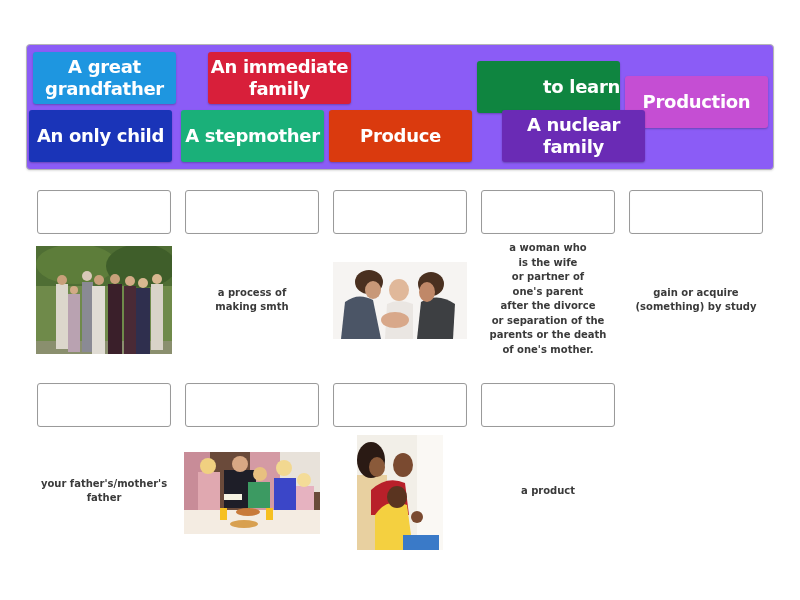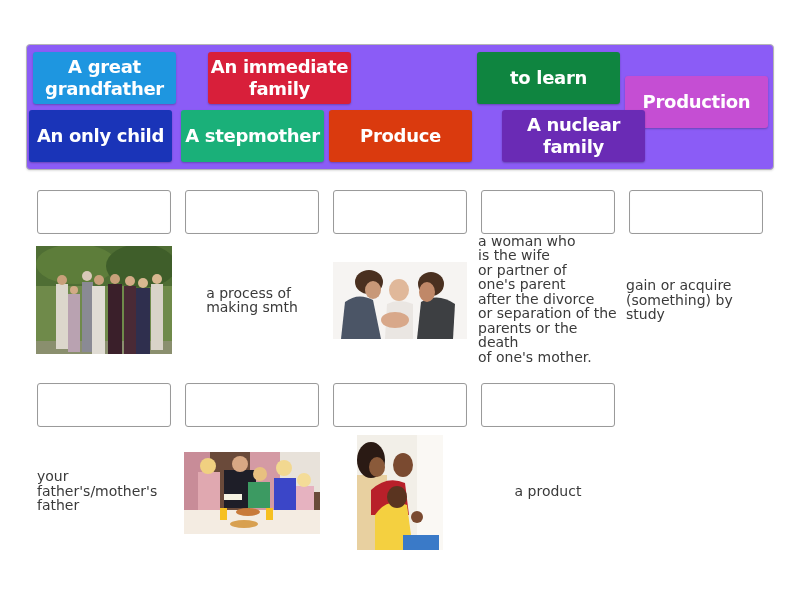--- a/index.html
+++ b/index.html
@@ -19,37 +19,38 @@
     font-family: "DejaVu Sans", sans-serif; letter-spacing: -0.3px;
   }
 
   .drop {
     position: absolute; width: 134px; height: 44px;
     border: 1px solid #9a9a9a; border-radius: 3px; background: #fff;
     box-shadow: inset 0 0 1px rgba(0,0,0,0.1);
   }
   .clue-text {
     position: absolute; display: flex; align-items: center; justify-content: center;
-    text-align: left; color: #3a3a3a; font-size: 14px; line-height: 14.5px;
+    text-align: center; color: #3a3a3a; font-size: 10px; line-height: 14.5px;
     font-family: "DejaVu Sans", sans-serif;
+    font-weight: bold;
   }
   .clue-img { position: absolute; overflow: hidden; }
   .clue-img svg { width: 100%; height: 100%; display: block; }
 </style>
 </head>
 <body>
 
 <div class="bank">
   <div class="tile" style="left:6px;top:7px;background:#1e96e0;">
       <span>A great grandfather</span>
     </div>
   <div class="tile" style="left:154px;top:7px;background:#d81f3a;margin-left:27px;">
       <span>An immediate family</span>
     </div>
-  <div class="tile" style="left:450px;top:7px;background:#0f8540;">
+  <div class="tile" style="left:450px;top:16px;background:#0f8540;justify-content:flex-end;">
       <span>to learn</span>
     </div>
   <div class="tile" style="left:598px;top:7px;background:#c54ed3;margin-top:24px;">
       <span>Production</span>
     </div>
   <div class="tile" style="left:2px;top:65px;background:#1a34b8;">
       <span>An only child</span>
     </div>
   <div class="tile" style="left:154px;top:65px;background:#1ab079;">
       <span>A stepmother</span>

